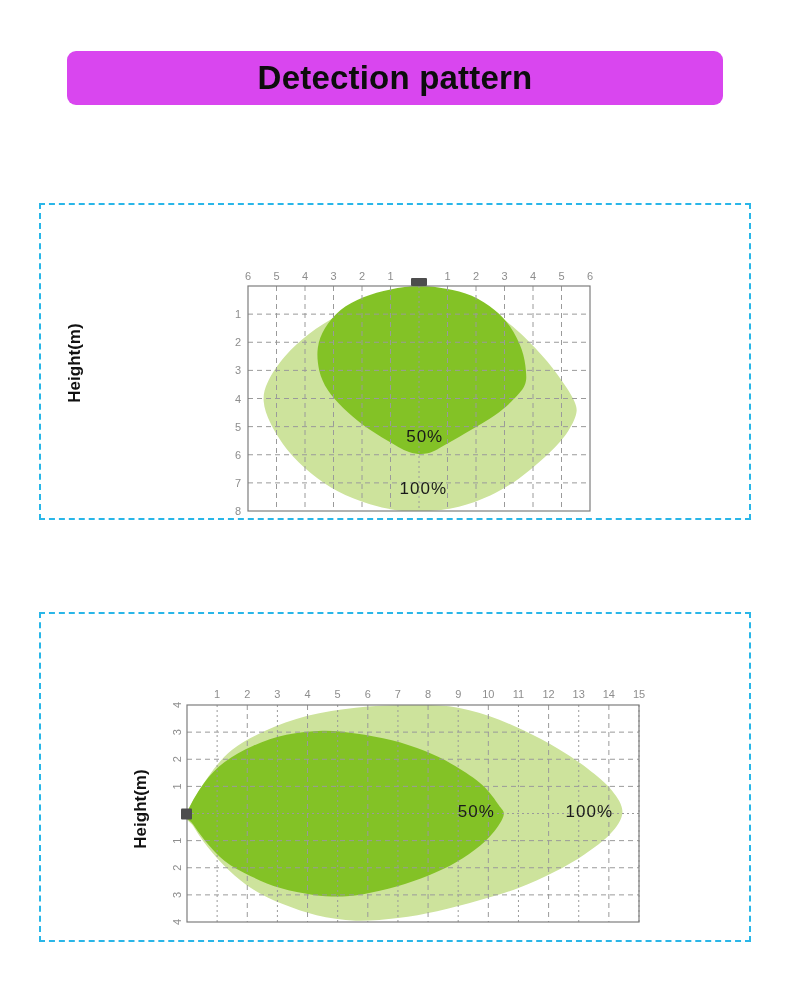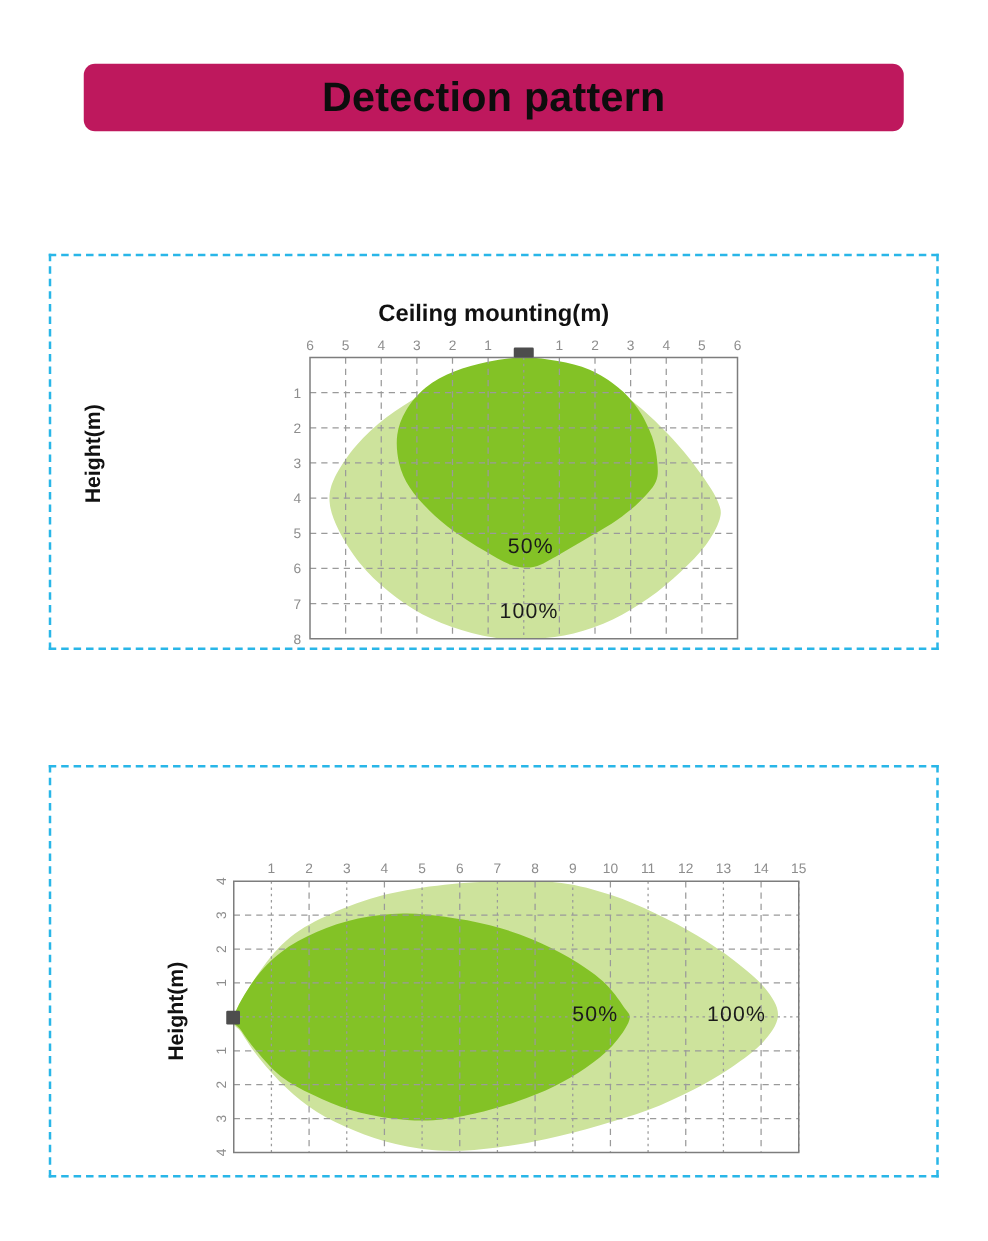--- a/index.html
+++ b/index.html
@@ -15,21 +15,21 @@
     overflow: hidden;
   }
 
   
   .header-banner {
     position: absolute;
     left: 67px;
     top: 51px;
     width: 656px;
     height: 54px;
-    background: #be185d;
+    background: #d946ef;
     border-radius: 9px;
     display: flex;
     align-items: center;
     justify-content: center;
   }
   .header-title {
     font-size: 33px;
     font-weight: bold;
     color: #0d0d0d;
     letter-spacing: .2px;
@@ -110,21 +110,20 @@
 </style>
 </head>
 <body>
 
 <div class="header-banner">
   <div class="header-title">Detection pattern</div>
 </div>
 
 <div class="panel" id="panel-ceiling">
   <div class="chart-wrap">
-    <div class="chart-title" id="title-ceiling">Ceiling mounting(m)</div>
     <div class="ylabel" id="ylabel-ceiling">Height(m)</div>
     <svg id="svg-ceiling" width="712" height="313">
         <g>
           <path d="M 378.00 81.00 C 387.02 81.47 401.27 84.52 412.20 88.03 C 423.13 91.55 433.58 96.47 443.55 102.09 C 453.53 107.72 462.55 113.81 472.05 121.78 C 481.55 129.75 492.48 141.00 500.55 149.91 C 508.63 158.81 515.04 167.48 520.50 175.22 C 525.96 182.95 530.95 190.45 533.33 196.31 C 535.70 202.17 536.41 204.52 534.75 210.38 C 533.09 216.23 528.57 224.44 523.35 231.47 C 518.12 238.50 511.00 245.53 503.40 252.56 C 495.80 259.59 486.77 267.33 477.75 273.66 C 468.73 279.98 459.23 285.84 449.25 290.53 C 439.27 295.22 428.11 299.20 417.90 301.78 C 407.69 304.36 397.48 305.30 387.98 306.00 C 378.48 306.70 370.88 307.17 360.90 306.00 C 350.92 304.83 338.81 302.25 328.13 298.97 C 317.44 295.69 306.51 291.47 296.77 286.31 C 287.04 281.16 278.01 274.83 269.70 268.03 C 261.39 261.23 253.55 253.73 246.90 245.53 C 240.25 237.33 233.84 227.02 229.80 218.81 C 225.76 210.61 223.15 203.34 222.67 196.31 C 222.20 189.28 223.39 184.13 226.95 176.63 C 230.51 169.13 237.16 159.28 244.05 151.31 C 250.94 143.34 259.49 135.61 268.27 128.81 C 277.06 122.02 286.56 116.16 296.77 110.53 C 306.99 104.91 319.34 99.28 329.55 95.06 C 339.76 90.84 349.97 87.56 358.05 85.22 C 366.12 82.88 368.98 80.53 378.00 81.00 Z" fill="#cde39c" stroke="none" clip-path="url(#clipC)"></path>
           <path d="M 378.00 81.00 C 387.26 80.91 396.29 82.17 405.08 83.81 C 413.86 85.45 422.65 87.33 430.73 90.84 C 438.80 94.36 447.11 99.75 453.52 104.91 C 459.94 110.06 464.69 115.22 469.20 121.78 C 473.71 128.34 477.99 137.02 480.60 144.28 C 483.21 151.55 484.40 159.28 484.88 165.38 C 485.35 171.47 485.82 175.69 483.45 180.84 C 481.07 186.00 475.61 191.39 470.63 196.31 C 465.64 201.23 460.17 205.69 453.52 210.38 C 446.88 215.06 438.56 219.75 430.73 224.44 C 422.89 229.13 413.86 234.52 406.50 238.50 C 399.14 242.48 392.96 246.94 386.55 248.34 C 380.14 249.75 374.67 249.05 368.02 246.94 C 361.38 244.83 354.25 240.14 346.65 235.69 C 339.05 231.23 329.79 225.61 322.42 220.22 C 315.06 214.83 308.41 209.20 302.48 203.34 C 296.54 197.48 290.84 191.39 286.80 185.06 C 282.76 178.73 279.91 172.41 278.25 165.38 C 276.59 158.34 275.88 149.91 276.82 142.88 C 277.77 135.84 280.15 129.52 283.95 123.19 C 287.75 116.86 293.21 110.06 299.63 104.91 C 306.04 99.75 314.11 95.67 322.42 92.25 C 330.74 88.83 340.24 86.25 349.50 84.38 C 358.76 82.50 368.74 81.09 378.00 81.00 Z" fill="#83c226" stroke="none" clip-path="url(#clipC)"></path>
           <line x1="235.5" y1="81" x2="235.5" y2="306" stroke="#9a9a9a" stroke-width="1" stroke-dasharray="5,4"></line>
           <line x1="264" y1="81" x2="264" y2="306" stroke="#9a9a9a" stroke-width="1" stroke-dasharray="5,4"></line>
           <line x1="292.5" y1="81" x2="292.5" y2="306" stroke="#9a9a9a" stroke-width="1" stroke-dasharray="5,4"></line>
           <line x1="321" y1="81" x2="321" y2="306" stroke="#9a9a9a" stroke-width="1" stroke-dasharray="5,4"></line>
           <line x1="349.5" y1="81" x2="349.5" y2="306" stroke="#9a9a9a" stroke-width="1" stroke-dasharray="5,4"></line>

